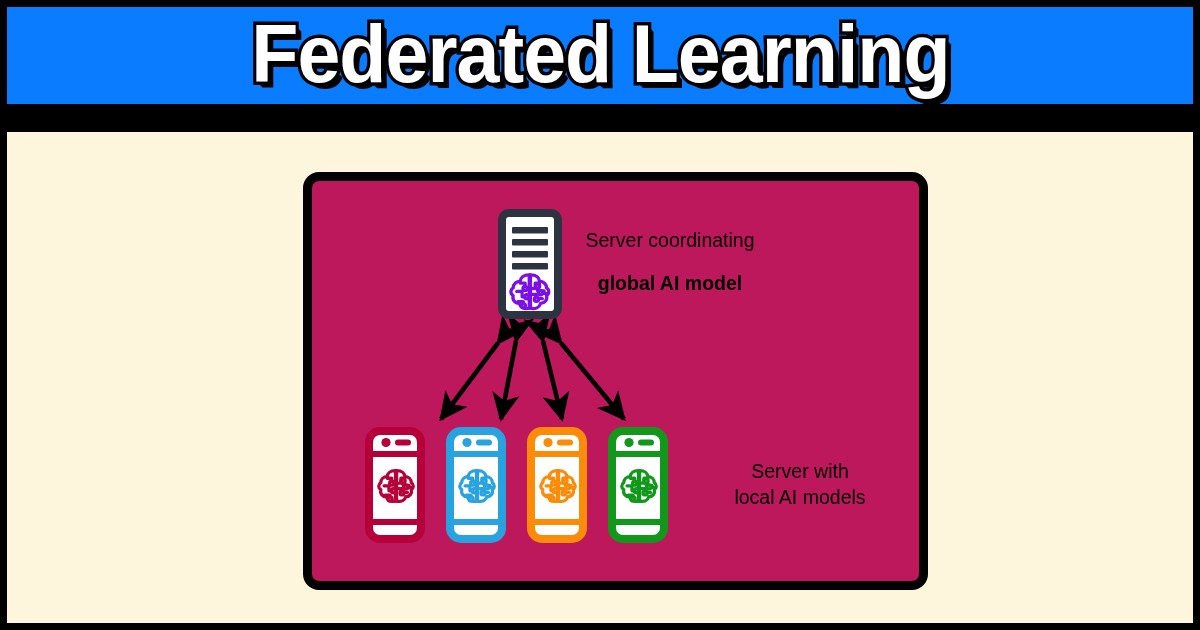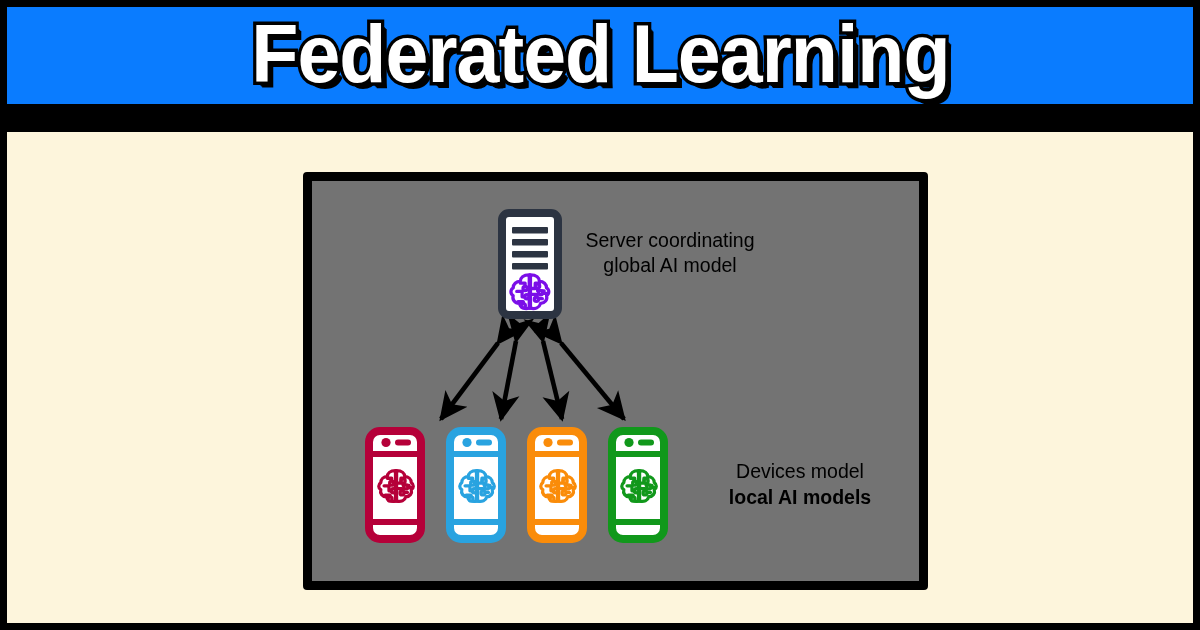--- a/index.html
+++ b/index.html
@@ -63,23 +63,23 @@
     background: #FDF5DC;
   }
 
   
   #diagram-card {
     position: absolute;
     left: 296px;
     top: 40px;
     width: 625px;
     height: 418px;
-    background: #737373;
+    background: #be185d;
     border: 9px solid #000000;
-    border-radius: 4px;
+    border-radius: 16px;
   }
 
   
   #server-group {
     position: absolute;
     left: 186px;
     top: 28px;
     width: 280px;
     height: 116px;
   }
@@ -95,21 +95,21 @@
   #server-caption {
     position: absolute;
     left: 72px;
     top: 19px;
     width: 200px;
     text-align: center;
     font-size: 19.5px;
     line-height: 25px;
     color: #000000;
   }
-  #server-caption .bold { font-weight: normal; }
+  #server-caption .bold { font-weight: bold; margin-top: 18px; }
 
   
   #arrow-layer {
     position: absolute;
     left: 0px;
     top: 0px;
     width: 607px;
     height: 400px;
     pointer-events: none;
   }
@@ -130,21 +130,21 @@
   #devices-caption {
     position: absolute;
     left: 378px;
     top: 277px;
     width: 220px;
     text-align: center;
     font-size: 19.5px;
     line-height: 26px;
     color: #000000;
   }
-  #devices-caption .bold { font-weight: bold; }
+  #devices-caption .bold { font-weight: normal; }
 </style>
 </head>
 <body>
 
 <div id="poster">
 
   <div id="header-band">
     <div id="poster-title">Federated Learning</div>
   </div>
 
@@ -329,19 +329,19 @@
             <circle cx="48" cy="110" r="7.5" fill="#ffffff"></circle>
             <circle cx="96" cy="44" r="7.5" fill="#ffffff"></circle>
             <circle cx="92" cy="88" r="7.5" fill="#ffffff"></circle>
             <circle cx="106" cy="66" r="7.5" fill="#ffffff"></circle>
           </g>
         </svg>
 
       </div>
 
       <div id="devices-caption">
-        <div>Devices model</div>
+        <div>Server with</div>
         <div class="bold">local AI models</div>
       </div>
 
     </div>
   </div>
 </div>
 
 </body></html>

